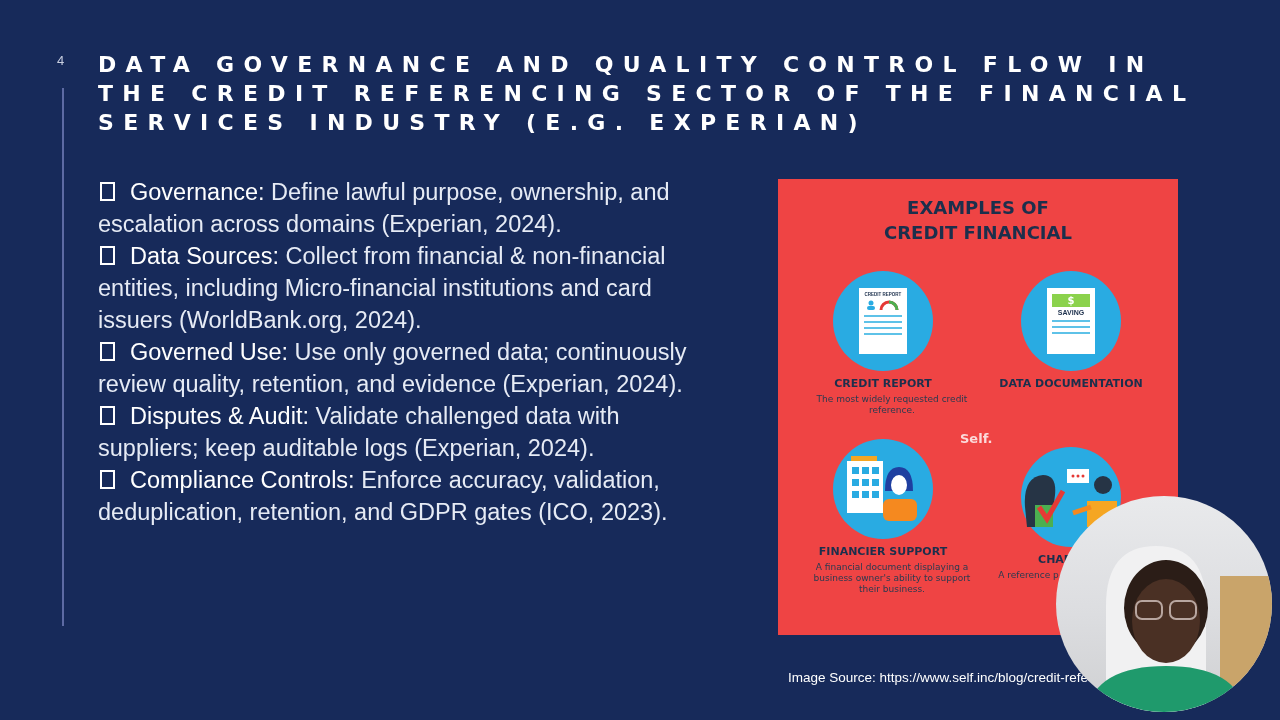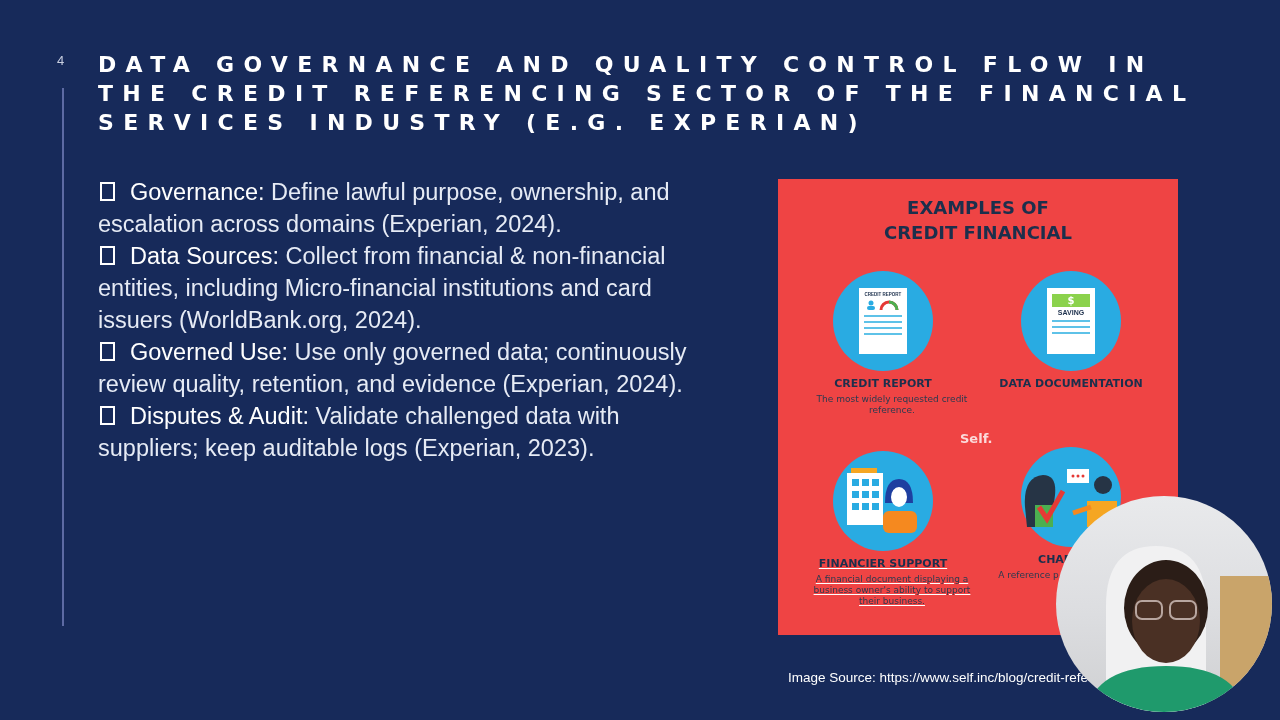--- a/index.html
+++ b/index.html
@@ -87,21 +87,22 @@
 <body>
 
 <div class="slide-number">4</div>
 <div class="accent-line"></div>
 <h1 class="title">DATA GOVERNANCE AND QUALITY CONTROL FLOW IN THE CREDIT REFERENCING SECTOR OF THE FINANCIAL SERVICES INDUSTRY (E.G. EXPERIAN)</h1>
 
 <div class="bullets">
   <p class="bullet"><span class="box"></span><span class="term">Governance:</span><span> Define lawful purpose, ownership, and escalation across domains (Experian, 2024).</span></p>
   <p class="bullet"><span class="box"></span><span class="term">Data Sources:</span><span> Collect from financial &amp; non-financial entities, including Micro-financial institutions and card issuers (WorldBank.org, 2024).</span></p>
   <p class="bullet"><span class="box"></span><span class="term">Governed Use:</span><span> Use only governed data; continuously review quality, retention, and evidence (Experian, 2024).</span></p>
-  <p class="bullet"><span class="box"></span><span class="term">Disputes &amp; Audit:</span><span> Validate challenged data with suppliers; keep auditable logs (Experian, 2023).</span></p>
+  <p class="bullet"><span class="box"></span><span class="term">Disputes &amp; Audit:</span><span> Validate challenged data with suppliers; keep auditable logs (Experian, 2024).</span></p>
+  <p class="bullet"><span class="box"></span><span class="term">Compliance Controls:</span><span> Enforce accuracy, validation, deduplication, retention, and GDPR gates (ICO, 2023).</span></p>
 </div>
 
 <div class="infographic">
   <div class="info-title">
     <div>EXAMPLES OF</div>
     <div>CREDIT FINANCIAL</div>
   </div>
 
   <div class="card" style="left:10px; top:92px;">
     <div class="circle">
@@ -131,21 +132,21 @@
         <div class="ln"></div>
           <div class="ln"></div>
           <div class="ln"></div>
       </div>
     </div>
     <div class="label">DATA DOCUMENTATION</div>
   </div>
 
   <div class="watermark">Self.</div>
 
-  <div class="card" style="left:10px; top:272px;text-decoration:underline;">
+  <div class="card" style="left:10px; top:260px;">
     <div class="circle">
       <svg width="100" height="100" viewBox="0 0 100 100" style="position:absolute;left:0;top:0;">
         <rect x="14" y="22" width="36" height="52" fill="#ffffff"></rect>
         <rect x="18" y="17" width="26" height="5" fill="#f5a623"></rect>
         <g fill="#29abe2">
             <rect x="19" y="28" width="7" height="7"></rect>
             <rect x="29" y="28" width="7" height="7"></rect>
             <rect x="39" y="28" width="7" height="7"></rect>
             <rect x="19" y="40" width="7" height="7"></rect>
             <rect x="29" y="40" width="7" height="7"></rect>

